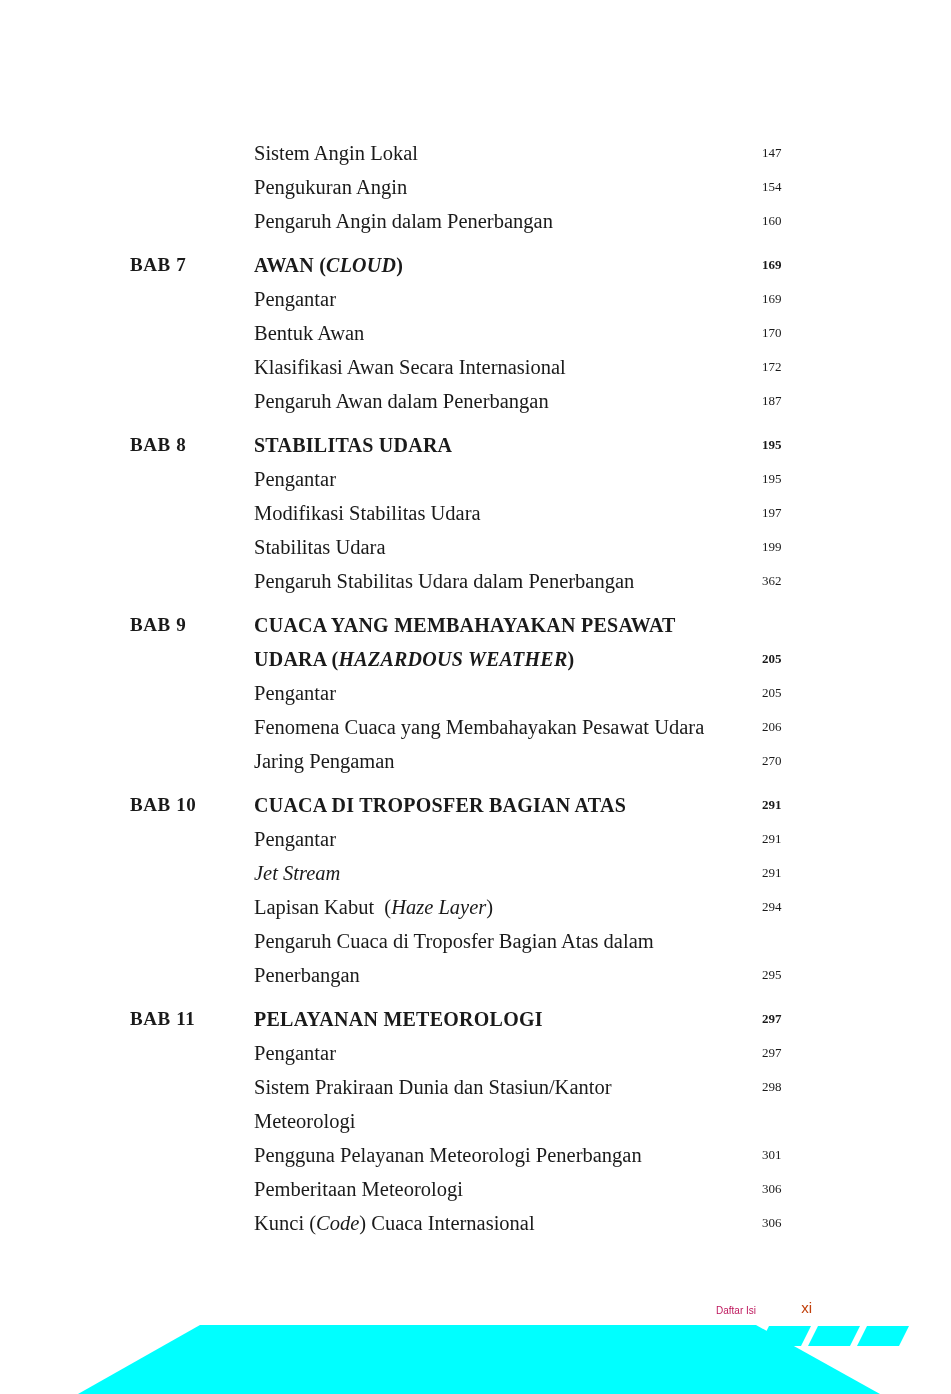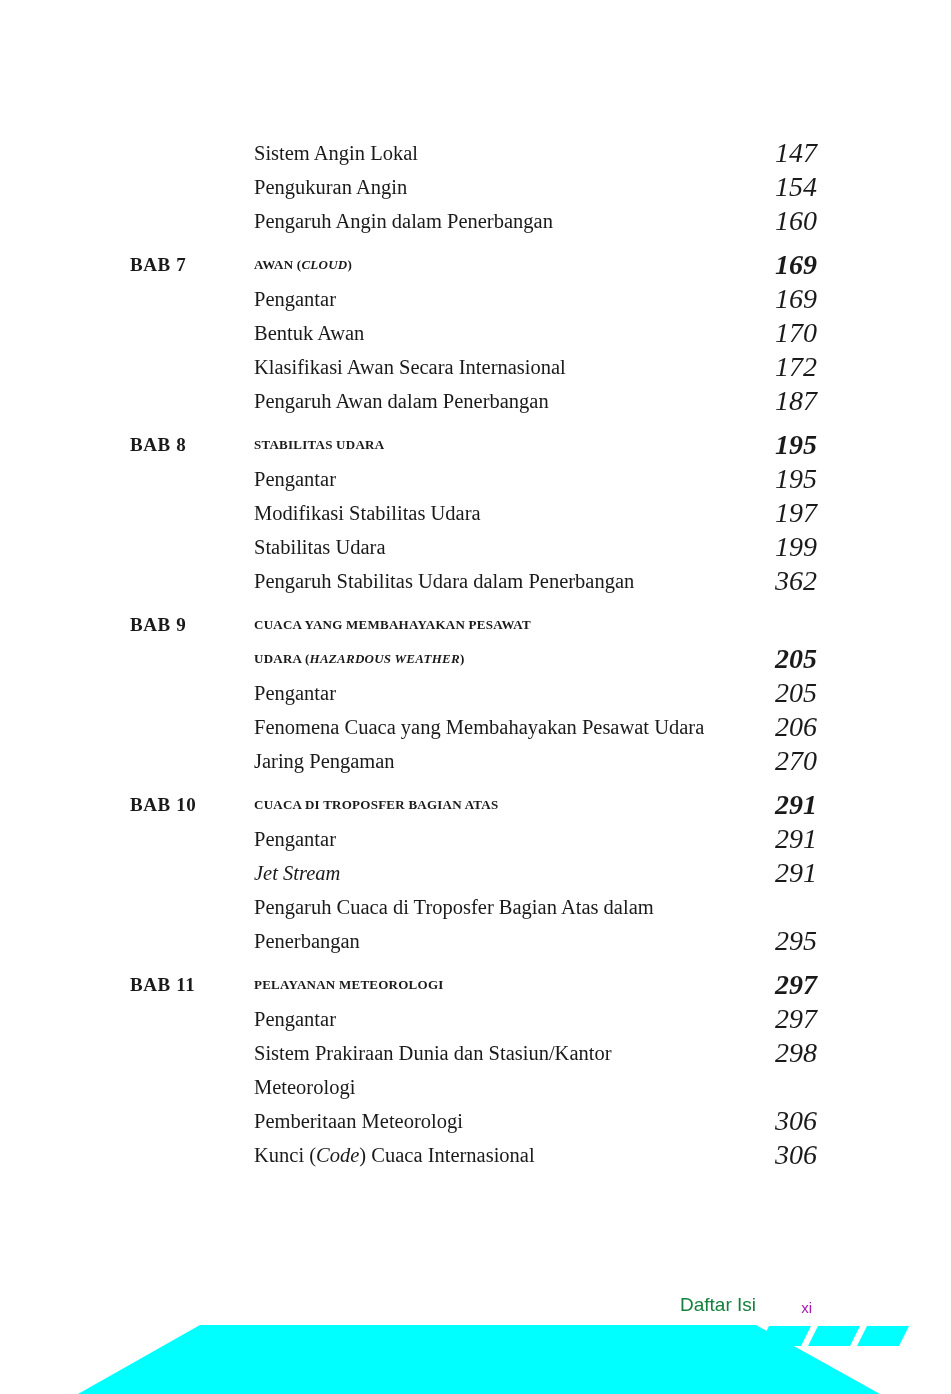--- a/index.html
+++ b/index.html
@@ -55,32 +55,31 @@
     white-space: nowrap;
   }
 
   .title-cell {
     font-size: 20.5px;
     line-height: 34px;
     padding-right: 10px;
   }
 
   .page-cell {
-    font-size: 28px;
+    font-size: 13px;
     line-height: 34px;
-    text-align: center;
+    text-align: left;
     padding-left: 26px;
     white-space: nowrap;
-    font-style: italic;
   }
 
   
   .row-chapter .title-cell {
     font-weight: bold;
-    font-size: 13px;
+    font-size: 20px;
     letter-spacing: 0.25px;
     text-transform: none;
   }
   .row-chapter .page-cell {
     font-weight: bold;
   }
 
   
   .row-entry .title-cell {
     font-weight: normal;
@@ -108,31 +107,31 @@
     bottom: 0;
     width: 951px;
     height: 110px;
   }
 
   #footer-text {
     position: absolute;
     right: 139px;
     bottom: 78px;
     font-family: "Liberation Sans", "DejaVu Sans", sans-serif;
-    font-size: 19px;
-    color: #15803d;
+    font-size: 10px;
+    color: #be185d;
     white-space: nowrap;
   }
   #footer-page {
     position: absolute;
     right: 139px;
     bottom: 78px;
     font-family: "Liberation Sans", "DejaVu Sans", sans-serif;
     font-size: 15px;
-    color: #a21caf;
+    color: #c2410c;
     white-space: nowrap;
   }
   #footer-page { right: 139px; }
   #footer-text { right: 195px; }
 
   #footer-graphic {
     position: absolute;
     left: 0;
     bottom: 0;
     width: 951px;
@@ -254,40 +253,50 @@
             <td class="col-title title-cell">Pengantar</td>
             <td class="col-page page-cell">291</td>
           </tr>
           <tr class="toc-row row-entry">
             <td class="col-bab bab-cell"></td>
             <td class="col-title title-cell"><span class="it">Jet Stream</span></td>
             <td class="col-page page-cell">291</td>
           </tr>
           <tr class="toc-row row-entry">
             <td class="col-bab bab-cell"></td>
+            <td class="col-title title-cell">Lapisan Kabut&nbsp; (<span class="it">Haze Layer</span>)</td>
+            <td class="col-page page-cell">294</td>
+          </tr>
+          <tr class="toc-row row-entry">
+            <td class="col-bab bab-cell"></td>
             <td class="col-title title-cell">Pengaruh Cuaca di Troposfer Bagian Atas dalam<br>Penerbangan</td>
             <td class="col-page page-cell align-second">295</td>
           </tr>
           <tr class="spacer-row">
             <td colspan="3"></td>
           </tr>
           <tr class="toc-row row-chapter">
             <td class="col-bab bab-cell">BAB 11</td>
             <td class="col-title title-cell">PELAYANAN METEOROLOGI</td>
             <td class="col-page page-cell">297</td>
           </tr>
           <tr class="toc-row row-entry">
             <td class="col-bab bab-cell"></td>
             <td class="col-title title-cell">Pengantar</td>
             <td class="col-page page-cell">297</td>
           </tr>
           <tr class="toc-row row-entry">
             <td class="col-bab bab-cell"></td>
             <td class="col-title title-cell">Sistem Prakiraan Dunia dan Stasiun/Kantor<br>Meteorologi</td>
             <td class="col-page page-cell">298</td>
+          </tr>
+          <tr class="toc-row row-entry">
+            <td class="col-bab bab-cell"></td>
+            <td class="col-title title-cell">Pengguna Pelayanan Meteorologi Penerbangan</td>
+            <td class="col-page page-cell">301</td>
           </tr>
           <tr class="toc-row row-entry">
             <td class="col-bab bab-cell"></td>
             <td class="col-title title-cell">Pemberitaan Meteorologi</td>
             <td class="col-page page-cell">306</td>
           </tr>
           <tr class="toc-row row-entry">
             <td class="col-bab bab-cell"></td>
             <td class="col-title title-cell">Kunci (<span class="it">Code</span>) Cuaca Internasional</td>
             <td class="col-page page-cell">306</td>

